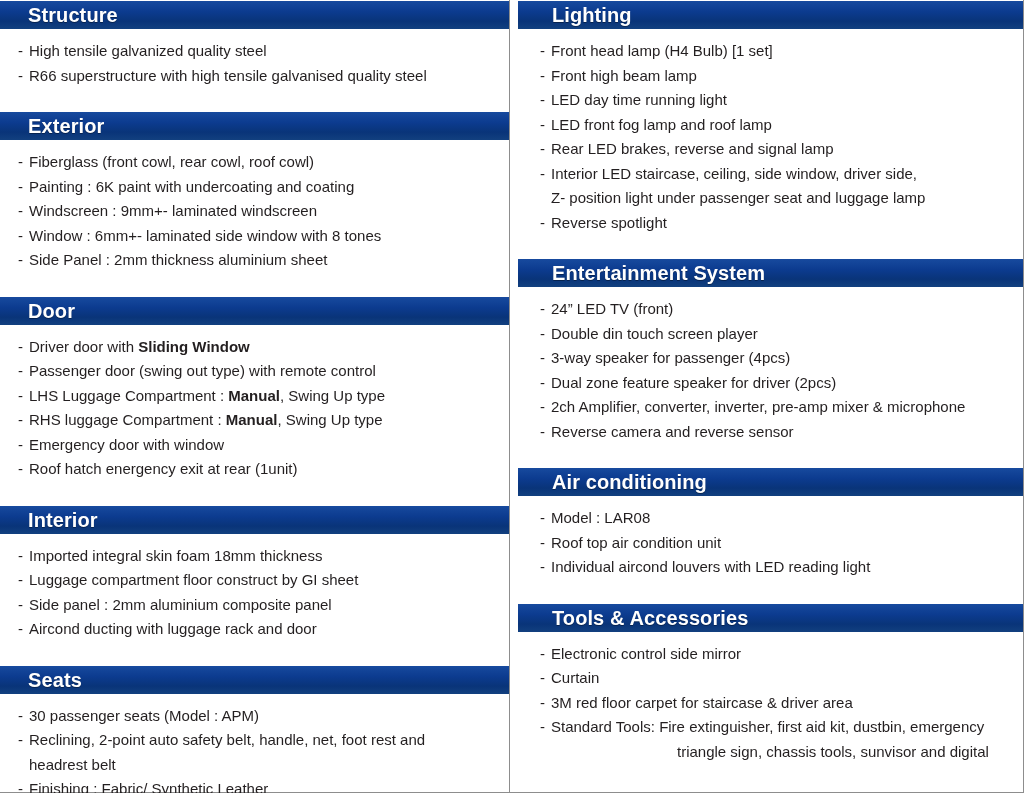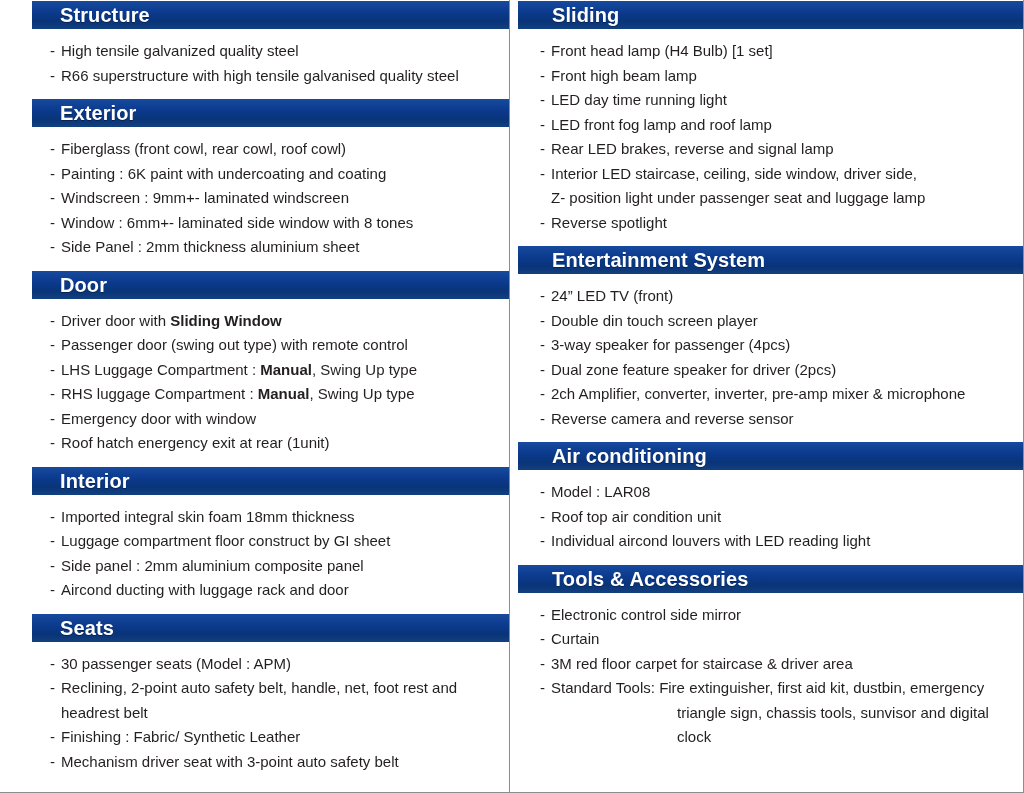--- a/index.html
+++ b/index.html
@@ -27,35 +27,34 @@
   
   .col {
     position: relative;
     height: 793px;
     background: #ffffff;
   }
   .col-left {
     width: 510px;
     border-right: 1px solid #8d8d8d;
     border-bottom: 1px solid #8d8d8d;
-    padding-left: 32px;
   }
   .col-right {
     width: 514px;
     border-right: 1px solid #8d8d8d;
     border-bottom: 1px solid #8d8d8d;
     padding-left: 8px;
   }
 
   
   .section {
     position: relative;
     width: 100%;
   }
-  .section + .section { margin-top: 0; }
+  .section + .section { margin-top: 13px; }
 
   .sec-head {
     height: 30px;
     background: linear-gradient(to bottom,
                 #174a9e 0%,
                 #0c3b8f 38%,
                 #093479 72%,
                 #12407f 100%);
     display: flex;
     align-items: center;
@@ -233,21 +232,21 @@
           <div class="item">
             <span class="dash">-</span>
             <span class="itxt">Mechanism driver seat with 3-point auto safety belt</span>
           </div>
         </div>
       </div>
     </div>
   <div class="col col-right" id="col-right">
       <div class="section">
         <div class="sec-head">
-          <div class="sec-title">Sliding</div>
+          <div class="sec-title">Lighting</div>
         </div>
         <div class="sec-body">
           <div class="item">
             <span class="dash">-</span>
             <span class="itxt">Front head lamp (H4 Bulb) [1 set]</span>
           </div>
           <div class="item">
             <span class="dash">-</span>
             <span class="itxt">Front high beam lamp</span>
           </div>
@@ -345,21 +344,17 @@
             <span class="itxt">3M red floor carpet for staircase &amp; driver area</span>
           </div>
           <div class="item">
             <span class="dash">-</span>
             <span class="itxt">Standard Tools: Fire extinguisher, first aid kit, dustbin, emergency</span>
           </div>
           <div class="item cont-deep">
             <span class="dash"></span>
             <span class="itxt">triangle sign, chassis tools, sunvisor and digital</span>
           </div>
-          <div class="item cont-deep">
-            <span class="dash"></span>
-            <span class="itxt">clock</span>
-          </div>
         </div>
       </div>
     </div>
 
 </div>
 
 </body></html>

